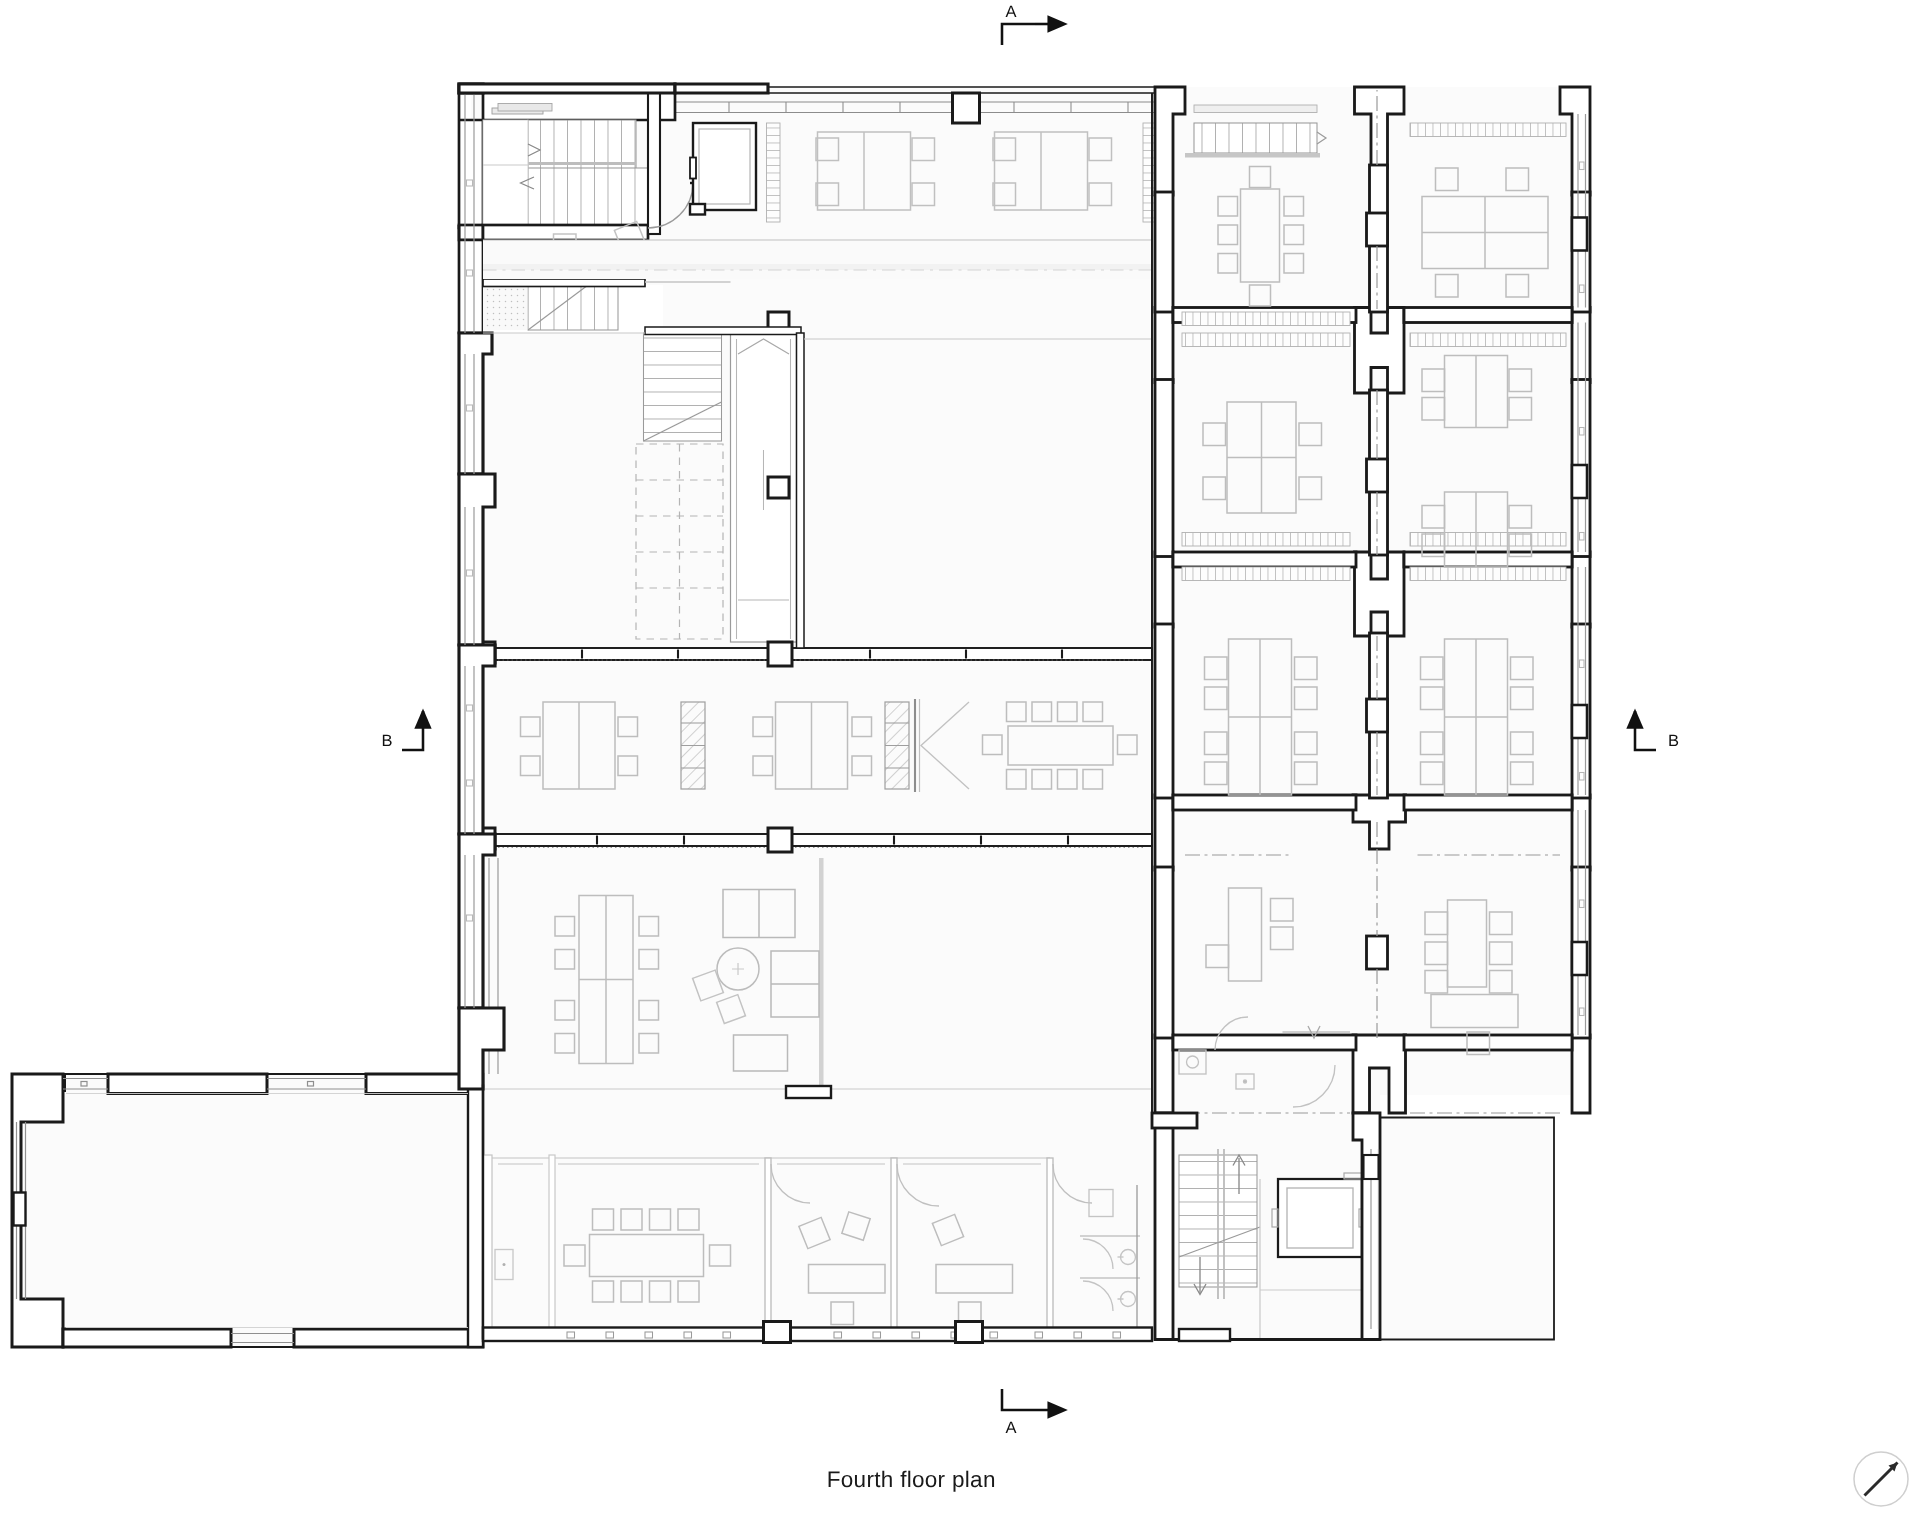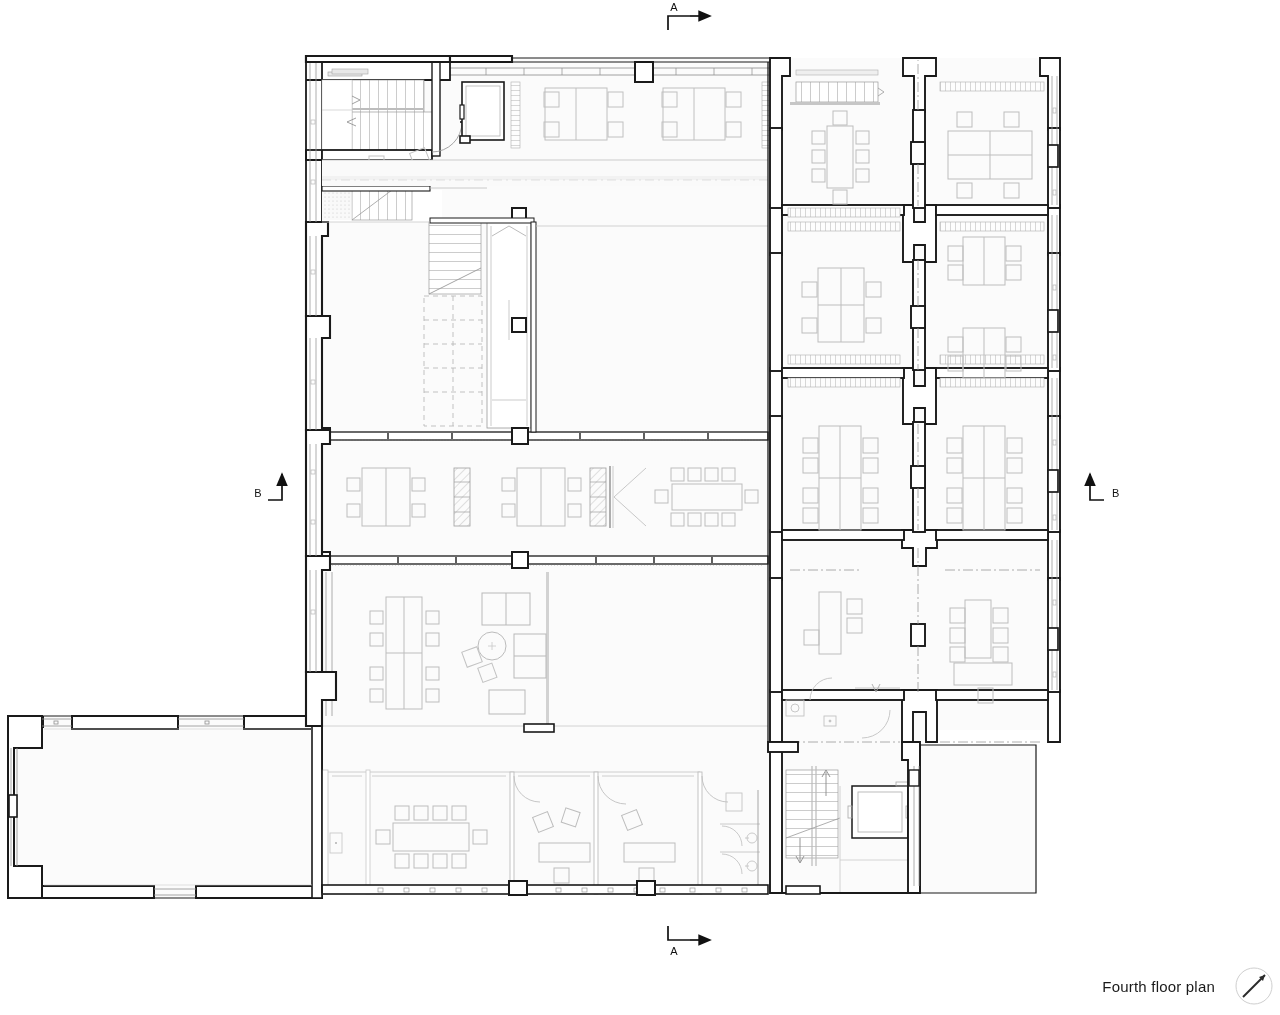--- a/index.html
+++ b/index.html
@@ -2,21 +2,21 @@
 <html><head>
 <meta charset="utf-8">
 <style>
   * { margin:0; padding:0; box-sizing:border-box; }
   html,body{ width:1280px; height:1015px; background:#ffffff; }
   body{ font-family:"Liberation Sans", sans-serif; overflow:hidden; }
   #sheet{ position:relative; width:1280px; height:1015px; background:#fff; }
   #plan{ position:absolute; inset:0; display:block; }
   .caption{
     position:absolute; left:0; top:978px; width:1215px;
-    text-align:right; font-size:15px; color:#1a1a1a;
+    text-align:center; font-size:15px; color:#1a1a1a;
     letter-spacing:0.2px;
   }
   .marker-label{ font-size:11px; font-family:"Liberation Sans", sans-serif; fill:#111; }
 </style>
 </head>
 <body>
 
 <div id="sheet">
 
 <svg id="plan" viewBox="0 0 1280 1015" width="1280" height="1015" xmlns="http://www.w3.org/2000/svg">

